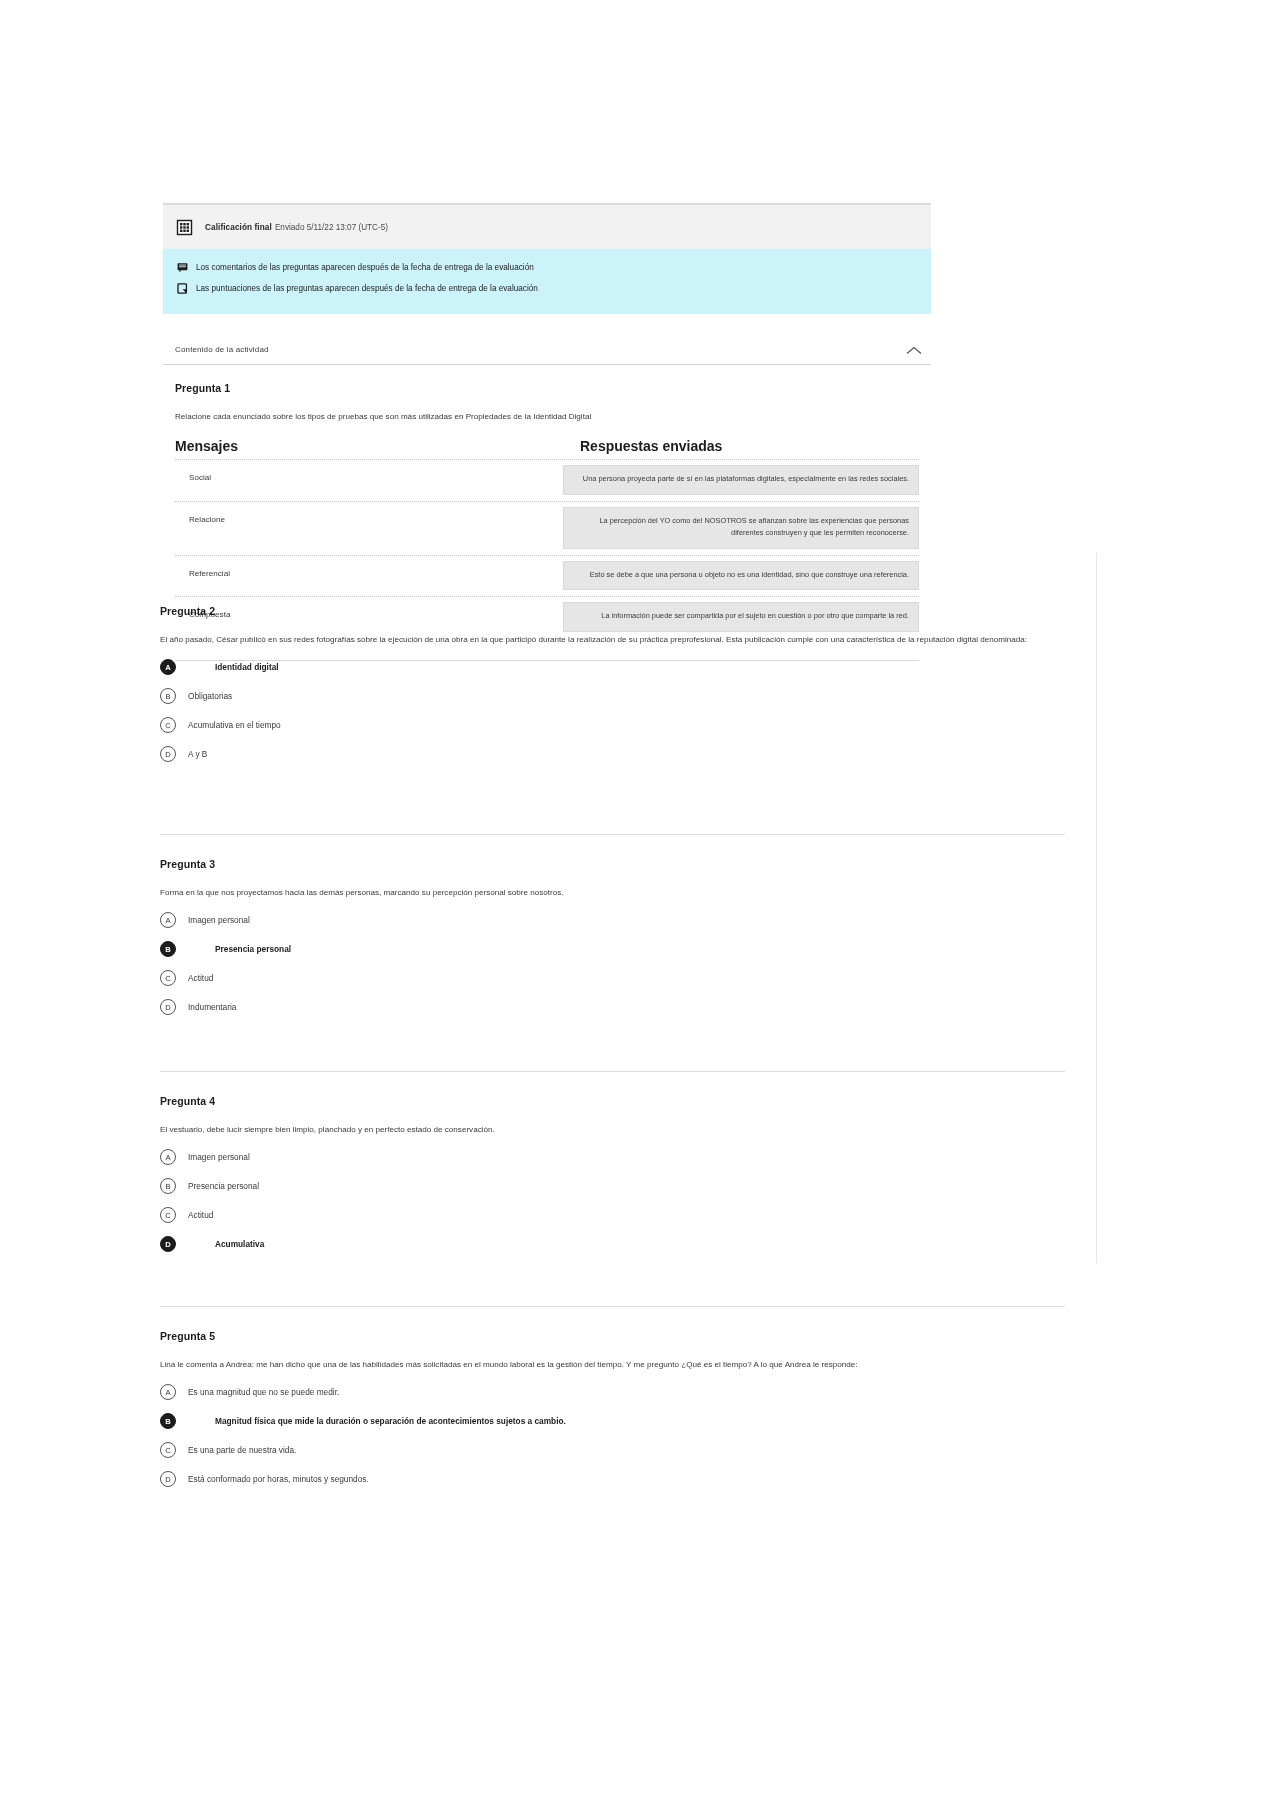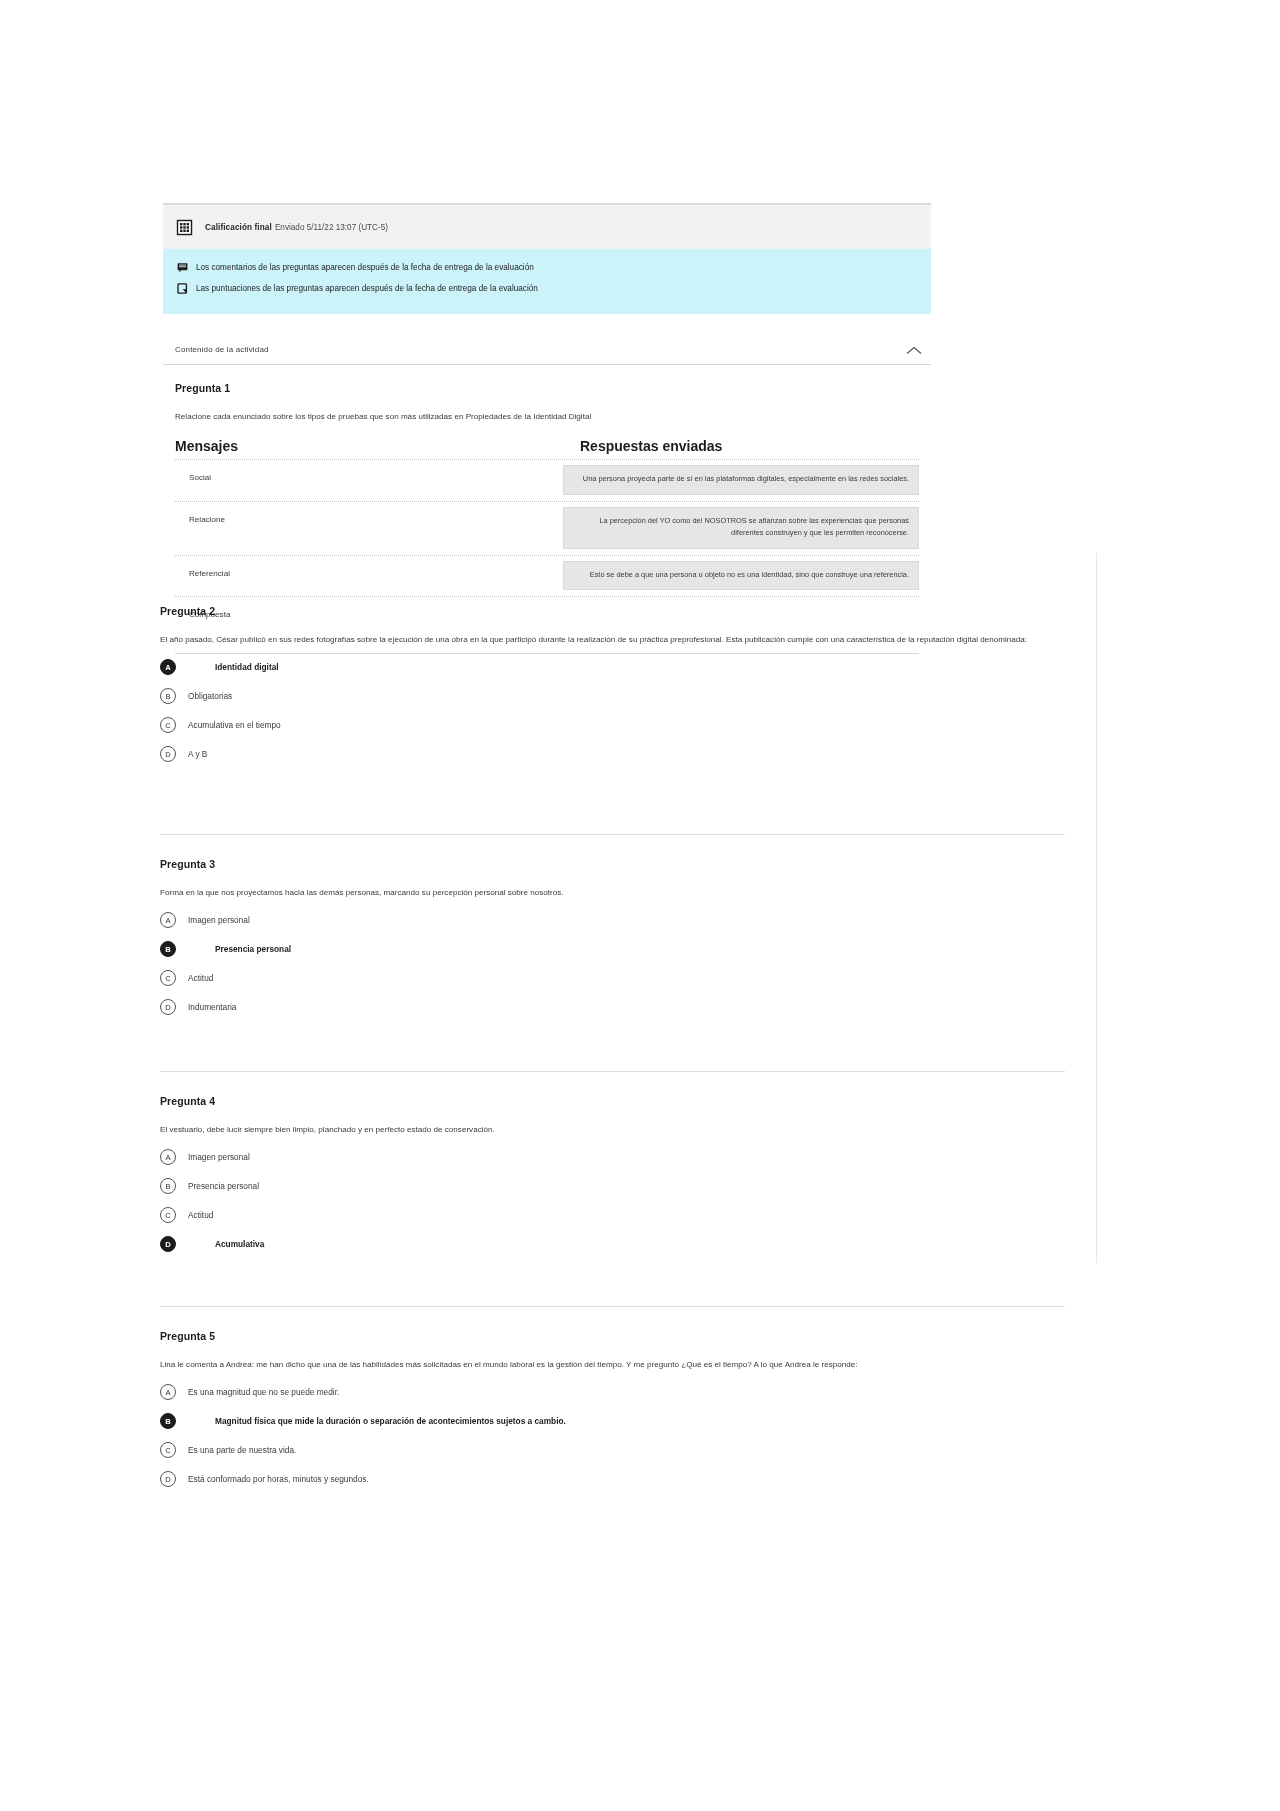--- a/index.html
+++ b/index.html
@@ -321,20 +321,23 @@
 
         <div class="match-row">
           <div class="match-left">Referencial</div>
           <div class="match-right">
             <div class="answer-chip">Esto se debe a que una persona u objeto no es una identidad, sino que construye una referencia.</div>
           </div>
         </div>
 
         <div class="match-row">
           <div class="match-left">Compuesta</div>
+          <div class="match-right">
+            <div class="answer-chip">La información puede ser compartida por el sujeto en cuestión o por otro que comparte la red.</div>
+          </div>
         </div>
       </div>
 
       <div class="section-divider"></div>
     </div>
   </div>
 
   <div class="edge-rule"></div>
 
   <div class="q-card" style="top:605px;">

